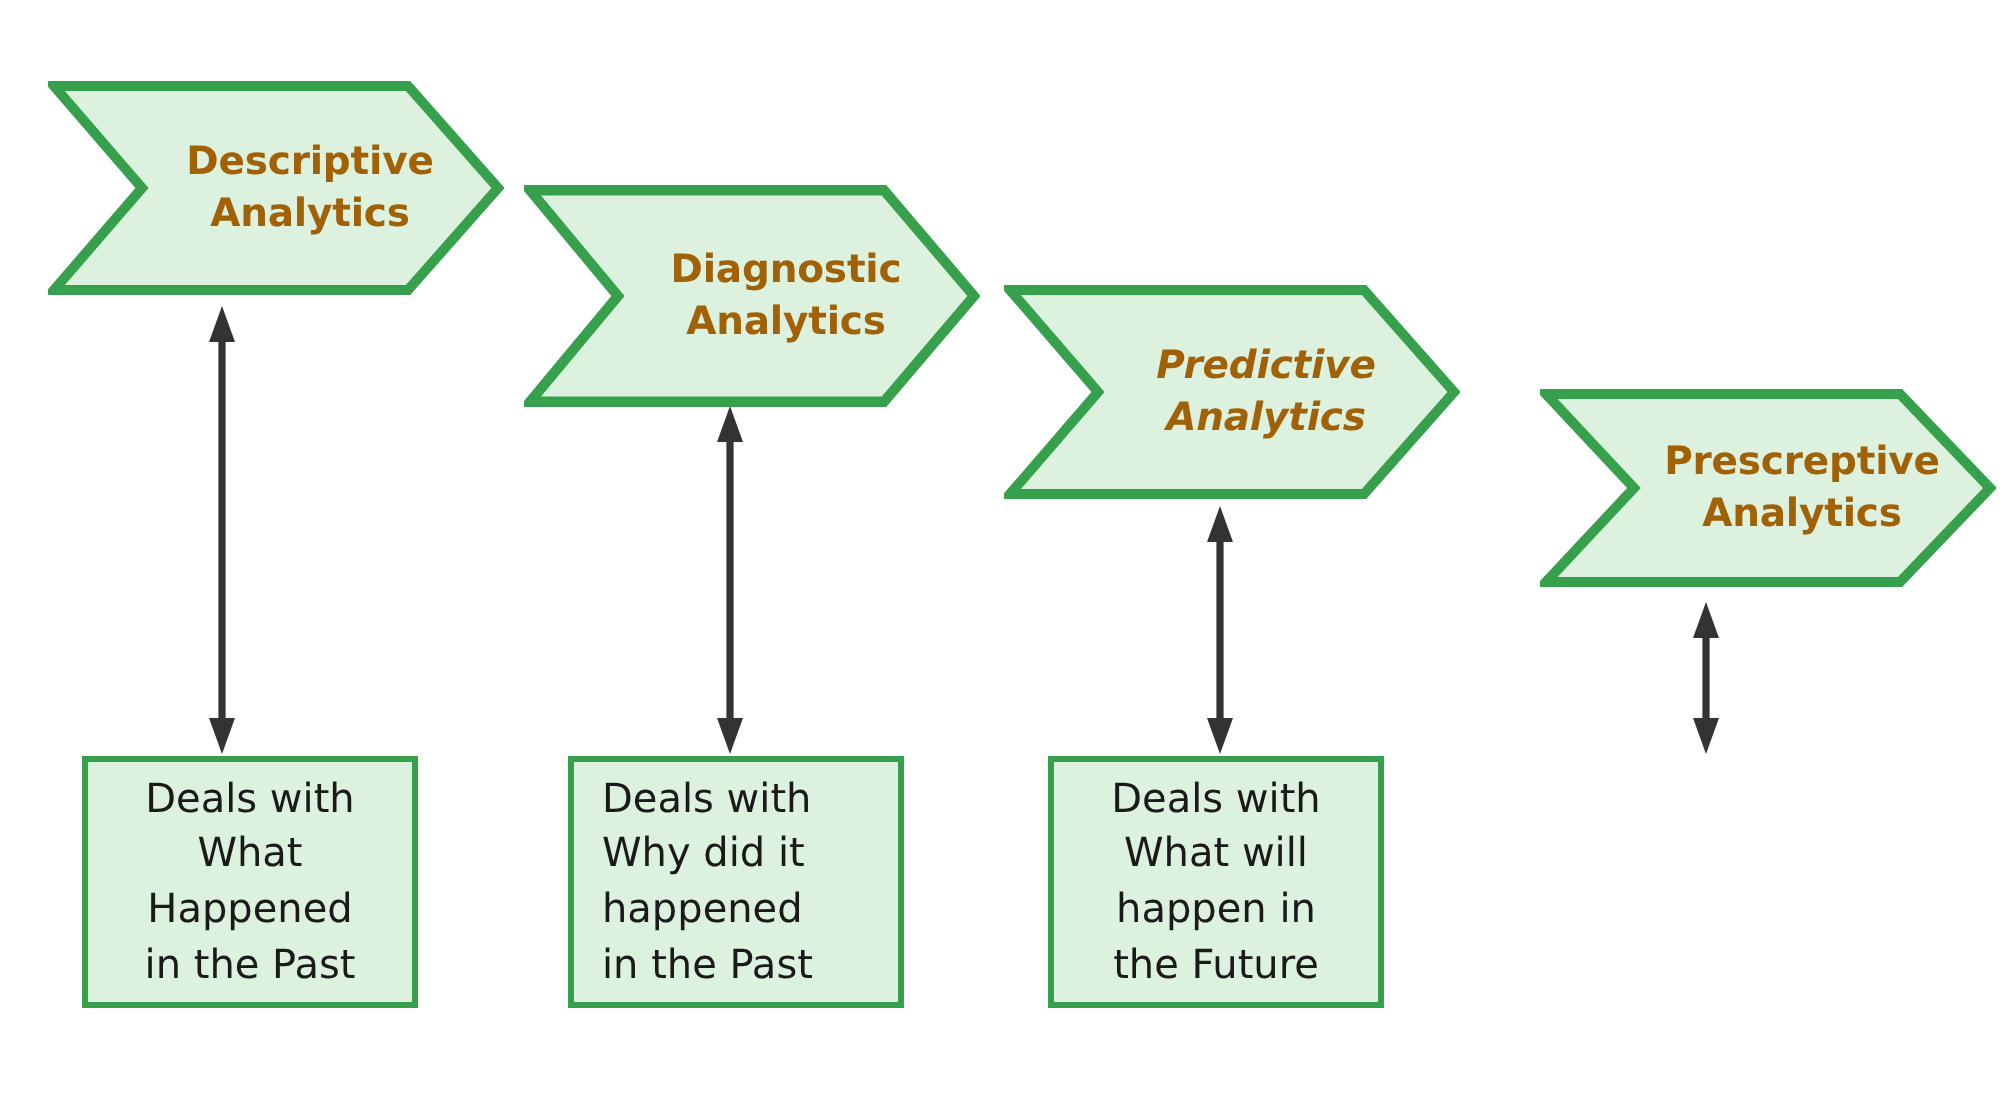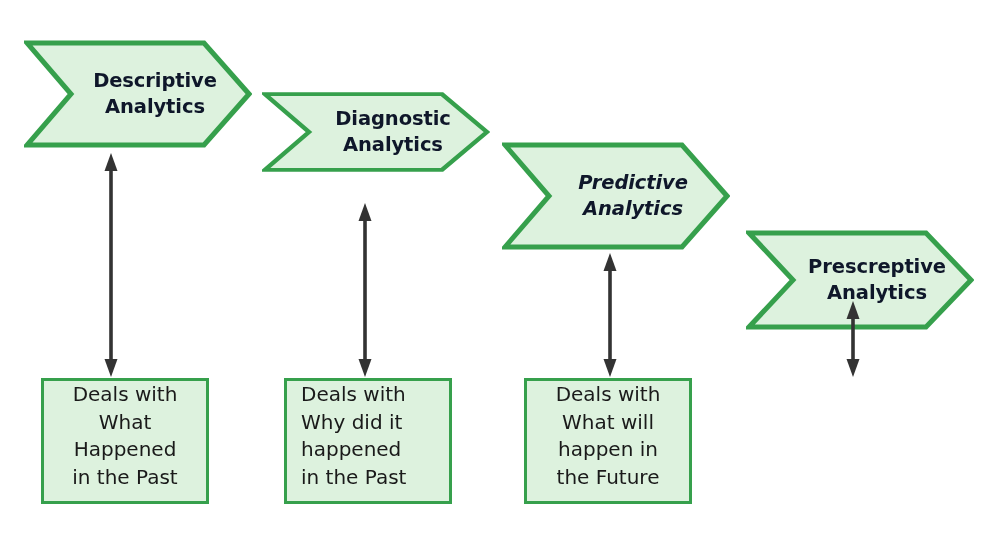--- a/index.html
+++ b/index.html
@@ -31,32 +31,32 @@
     height: 100%;
     display: block;
   }
   .chevron-label {
     position: relative;
     z-index: 2;
     text-align: center;
     font-weight: bold;
     font-size: 19.5px;
     line-height: 1.35;
-    color: #0f172a;
+    color: #a16207;
     letter-spacing: -0.1px;
     padding-left: 34px;
     white-space: pre-line;
   }
   .desc-box {
     position: absolute;
     background: #ddf2de;
     border: 3px solid #36a04c;
     box-sizing: border-box;
     display: flex;
-    align-items: flex-start;
+    align-items: center;
     justify-content: center;
   }
   .desc-box-text {
     font-size: 20px;
     line-height: 1.38;
     color: #1a1a1a;
     white-space: pre-line;
     width: 100%;
   }
   .align-center { text-align: center; }
@@ -91,21 +91,21 @@
     </svg>
   </div>
 
   <div class="desc-box" style="left:41px; top:378px; width:168px; height:126px;">
     <div class="desc-box-text align-center">Deals with
 What
 Happened
 in the Past</div>
   </div>
 
-  <div class="stage-chevron" style="left:262px; top:92px; width:228px; height:80px;">
+  <div class="stage-chevron" style="left:262px; top:92px; width:228px; height:112px;">
     <svg viewBox="0 0 228 108" preserveAspectRatio="none">
       <polygon points="3,3 180,3 225,54 180,105 3,105 47,54" fill="#ddf2de" stroke="#36a04c" stroke-width="5" stroke-linejoin="miter"></polygon>
     </svg>
     <div class="chevron-label">Diagnostic
 Analytics</div>
   </div>
 
   <div class="connector" style="left:350px; top:202px; width:30px; height:176px;">
     <svg viewBox="0 0 30 176" preserveAspectRatio="none">
       <line x1="15" y1="14" x2="15" y2="162" stroke="#333333" stroke-width="3.6"></line>
@@ -137,21 +137,21 @@
     </svg>
   </div>
 
   <div class="desc-box" style="left:524px; top:378px; width:168px; height:126px;">
     <div class="desc-box-text align-center">Deals with
 What will
 happen in
 the Future</div>
   </div>
 
-  <div class="stage-chevron" style="left:746px; top:194px; width:228px; height:100px;margin-top:36px;">
+  <div class="stage-chevron" style="left:770px; top:194px; width:228px; height:100px;">
     <svg viewBox="0 0 228 100" preserveAspectRatio="none">
       <polygon points="3,3 180,3 225,50 180,97 3,97 47,50" fill="#ddf2de" stroke="#36a04c" stroke-width="5" stroke-linejoin="miter"></polygon>
     </svg>
     <div class="chevron-label">Prescreptive
 Analytics</div>
   </div>
 
   <div class="connector" style="left:838px; top:300px; width:30px; height:78px;">
     <svg viewBox="0 0 30 78" preserveAspectRatio="none">
       <line x1="15" y1="14" x2="15" y2="64" stroke="#333333" stroke-width="3.6"></line>

